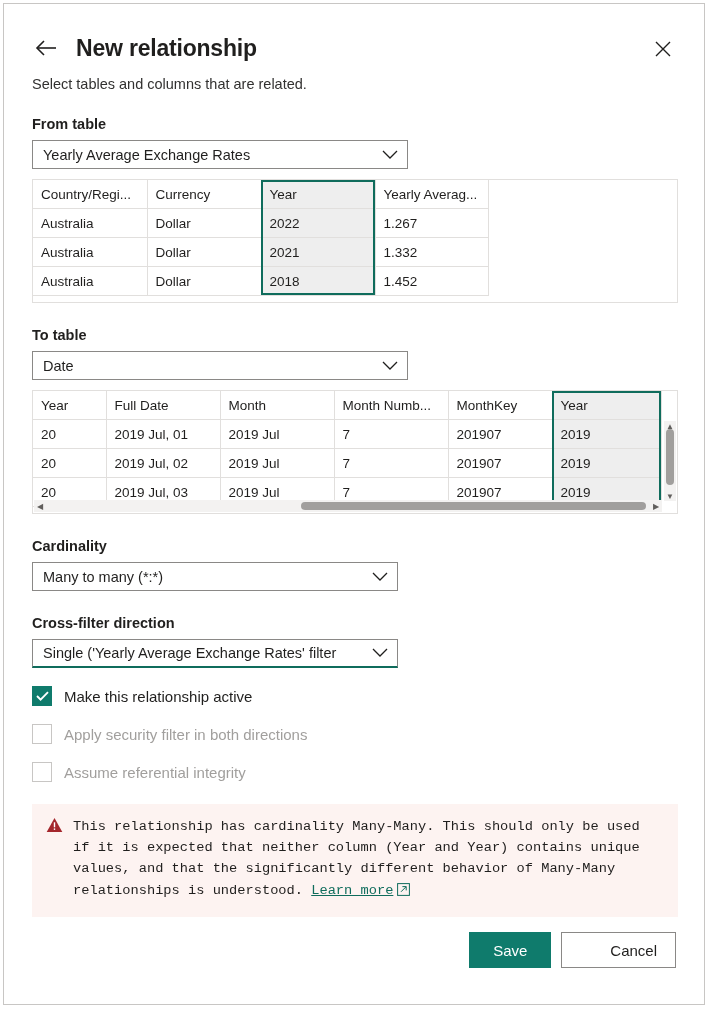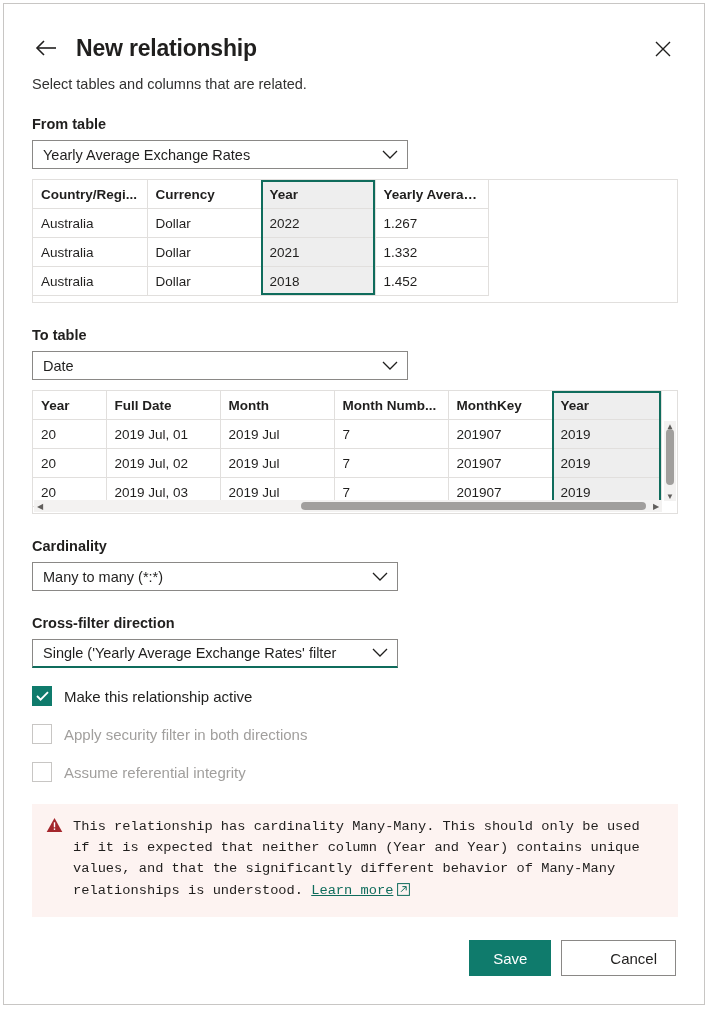--- a/index.html
+++ b/index.html
@@ -117,21 +117,21 @@
   .preview.to   { width: 646px; height: 124px; padding: 0; }
 
   table.grid {
     border-collapse: collapse;
     table-layout: fixed;
     font-size: 13.5px;
     color: #201f1e;
     background: #ffffff;
   }
   table.grid th {
-    font-weight: bold;
+    font-weight: normal;
     text-align: left;
     padding: 5px 8px;
     height: 18px;
     border-right: 1px solid #e1dfdd;
     border-bottom: 1px solid #e1dfdd;
     background: #ffffff;
     color: #201f1e;
     overflow: hidden;
     white-space: nowrap;
     text-overflow: ellipsis;
@@ -283,21 +283,21 @@
   .ext-icon {
     display: inline-block;
     vertical-align: -2px;
     margin-left: 4px;
   }
 
   
   .footer {
     position: absolute;
     right: 28px;
-    bottom: 28px;
+    bottom: 36px;
     display: flex;
     gap: 10px;
     margin-left: 48px;
   }
   .btn {
     height: 36px;
     min-width: 82px;
     padding: 0 18px;
     font-size: 15px;
     box-sizing: border-box;

